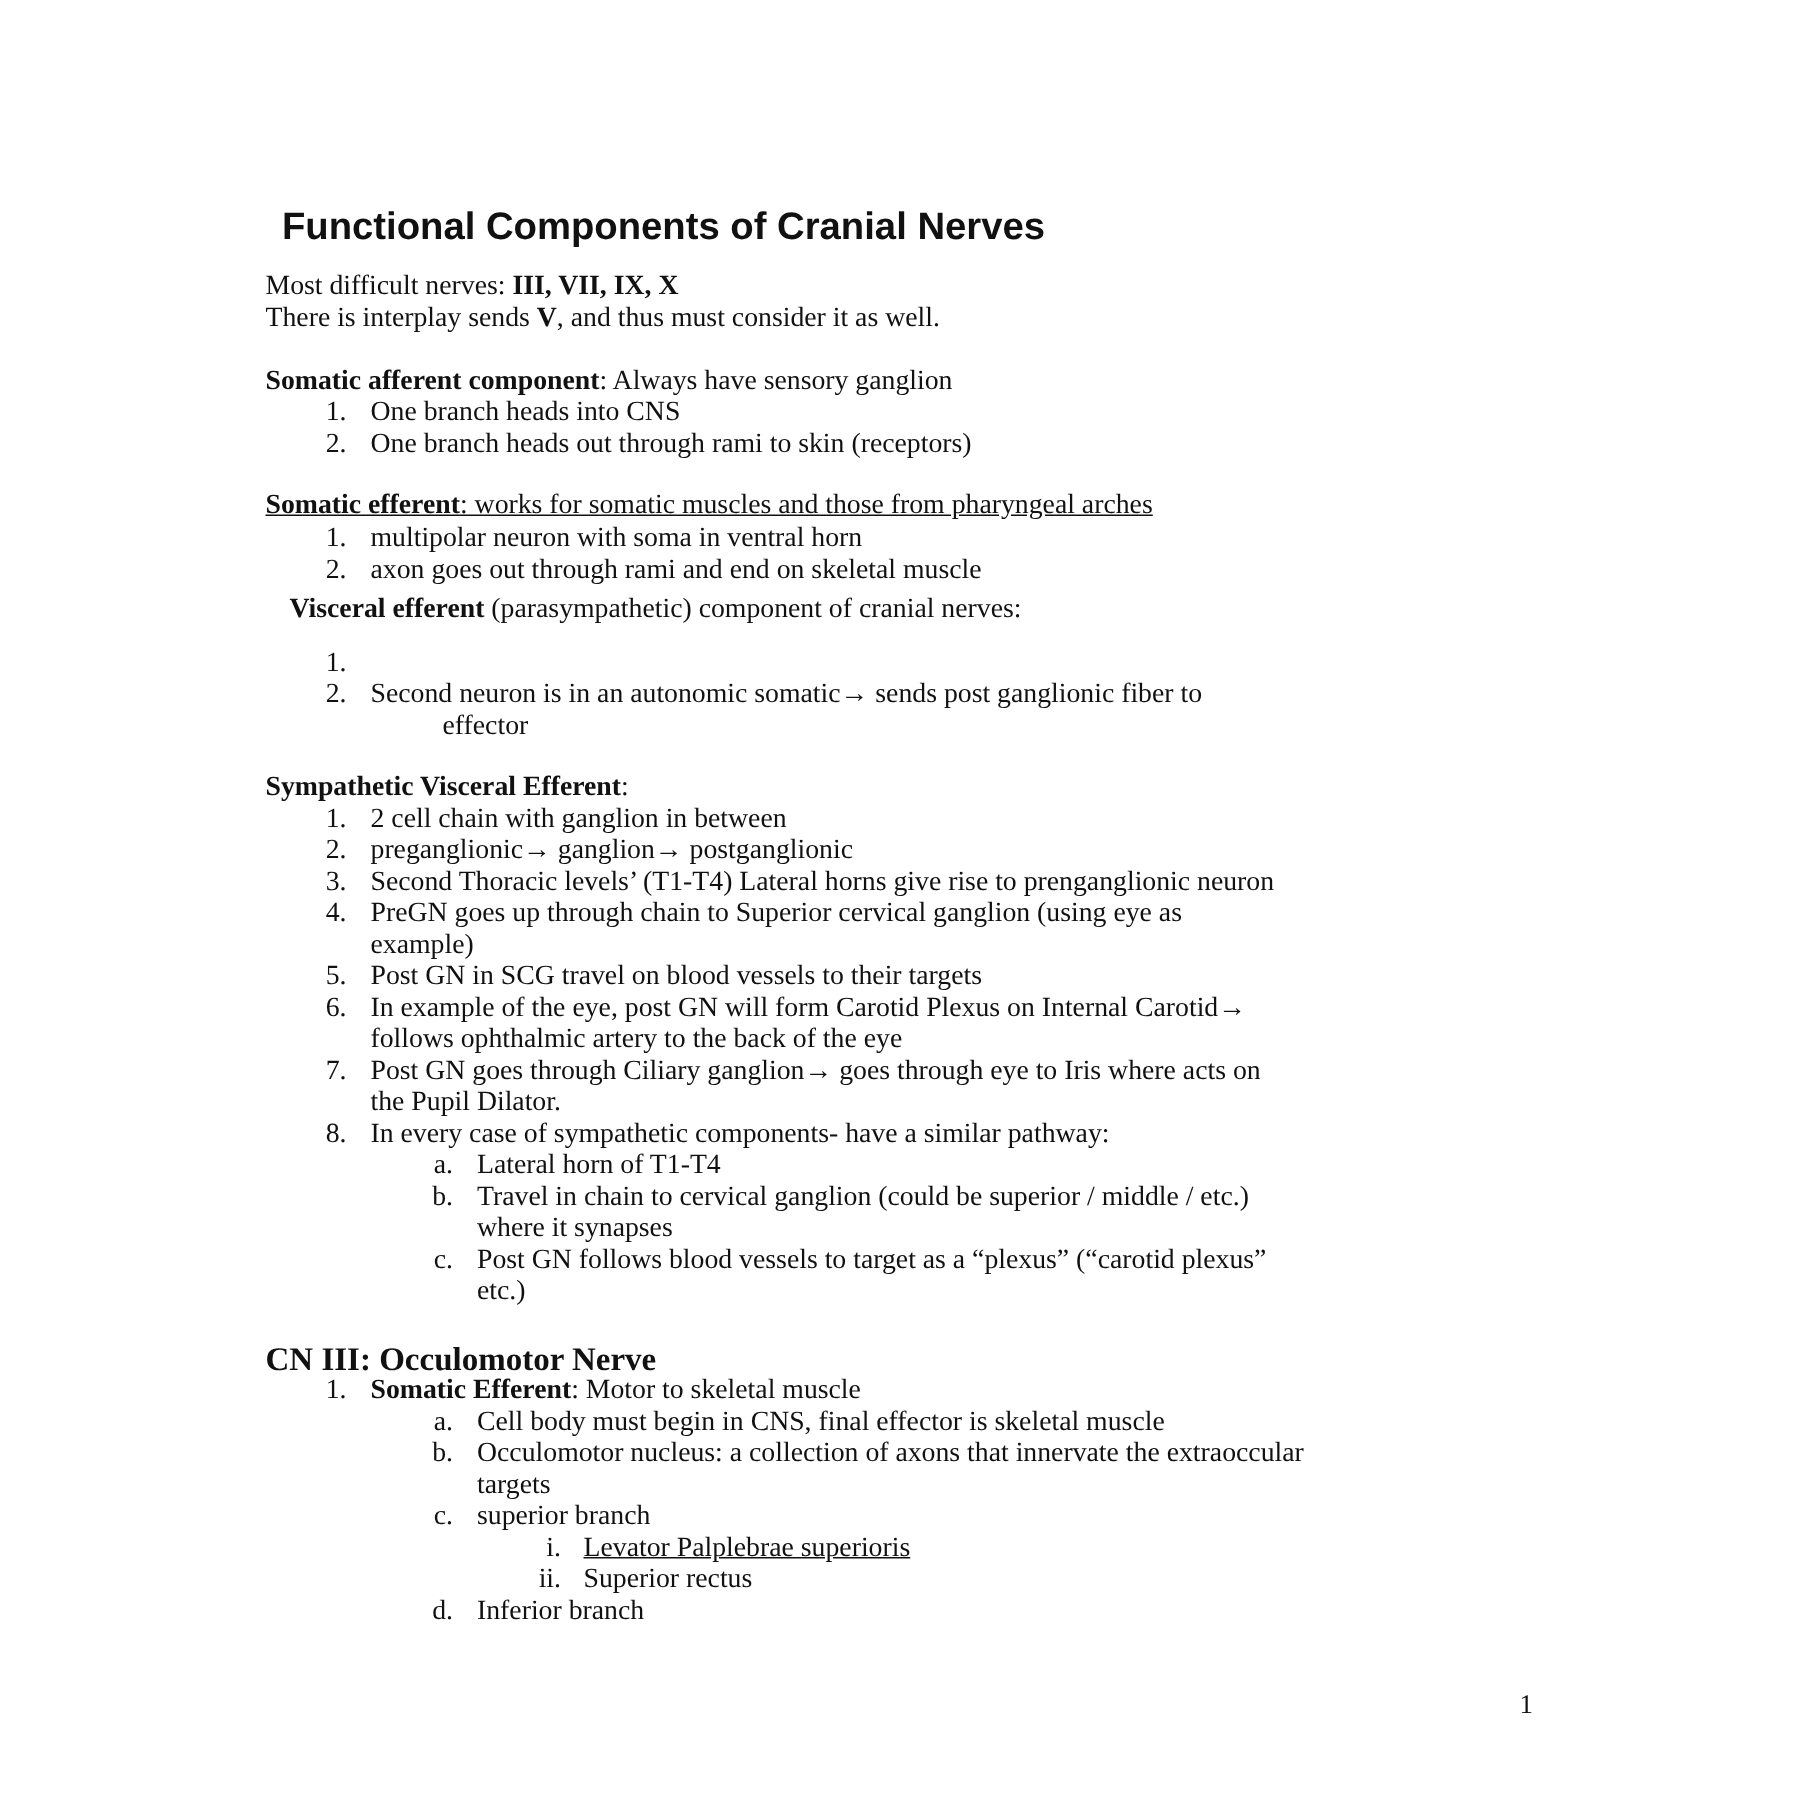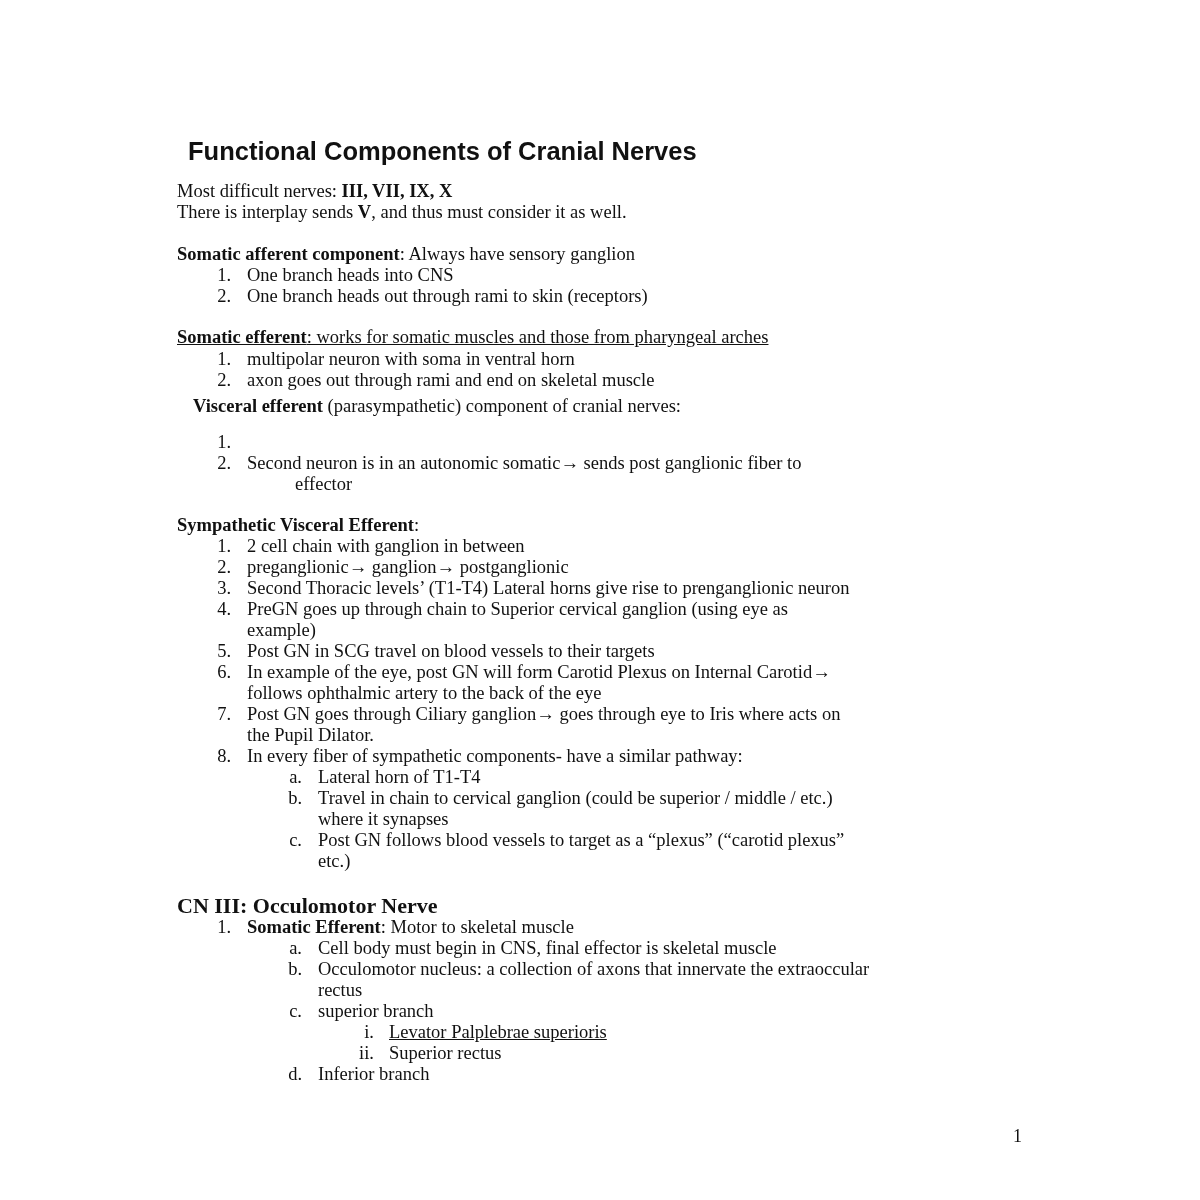--- a/index.html
+++ b/index.html
@@ -66,41 +66,41 @@
   <div class="line" style="left:247px;top:620px;">example)</div>
   <div class="num" style="left:205px;top:641px;width:26px;">5.</div>
   <div class="line" style="left:247px;top:641px;">Post GN in SCG travel on blood vessels to their targets</div>
   <div class="num" style="left:205px;top:662px;width:26px;">6.</div>
   <div class="line" style="left:247px;top:662px;">In example of the eye, post GN will form Carotid Plexus on Internal Carotid→</div>
   <div class="line" style="left:247px;top:683px;">follows ophthalmic artery to the back of the eye</div>
   <div class="num" style="left:205px;top:704px;width:26px;">7.</div>
   <div class="line" style="left:247px;top:704px;">Post GN goes through Ciliary ganglion→ goes through eye to Iris where acts on</div>
   <div class="line" style="left:247px;top:725px;">the Pupil Dilator.</div>
   <div class="num" style="left:205px;top:746px;width:26px;">8.</div>
-  <div class="line" style="left:247px;top:746px;">In every fiber of sympathetic components- have a similar pathway:</div>
+  <div class="line" style="left:247px;top:746px;">In every case of sympathetic components- have a similar pathway:</div>
 
   <div class="num" style="left:270px;top:767px;width:32px;">a.</div>
   <div class="line" style="left:318px;top:767px;">Lateral horn of T1-T4</div>
   <div class="num" style="left:270px;top:788px;width:32px;">b.</div>
   <div class="line" style="left:318px;top:788px;">Travel in chain to cervical ganglion (could be superior / middle / etc.)</div>
   <div class="line" style="left:318px;top:809px;">where it synapses</div>
   <div class="num" style="left:270px;top:830px;width:32px;">c.</div>
   <div class="line" style="left:318px;top:830px;">Post GN follows blood vessels to target as a “plexus” (“carotid plexus”</div>
   <div class="line" style="left:318px;top:851px;">etc.)</div>
 
   <div class="h2">CN III: Occulomotor Nerve</div>
   <div class="num" style="left:205px;top:917px;width:26px;">1.</div>
   <div class="line" style="left:247px;top:917px;">
     <b>Somatic Efferent</b><span>: Motor to skeletal muscle</span>
   </div>
   <div class="num" style="left:270px;top:938px;width:32px;">a.</div>
   <div class="line" style="left:318px;top:938px;">Cell body must begin in CNS, final effector is skeletal muscle</div>
   <div class="num" style="left:270px;top:959px;width:32px;">b.</div>
   <div class="line" style="left:318px;top:959px;">Occulomotor nucleus: a collection of axons that innervate the extraoccular</div>
-  <div class="line" style="left:318px;top:980px;">rectus</div>
+  <div class="line" style="left:318px;top:980px;">targets</div>
   <div class="num" style="left:270px;top:1001px;width:32px;">c.</div>
   <div class="line" style="left:318px;top:1001px;">superior branch</div>
   <div class="num" style="left:330px;top:1022px;width:44px;">i.</div>
   <div class="line" style="left:389px;top:1022px;text-decoration:underline;">Levator Palplebrae superioris</div>
   <div class="num" style="left:330px;top:1043px;width:44px;">ii.</div>
   <div class="line" style="left:389px;top:1043px;">Superior rectus</div>
   <div class="num" style="left:270px;top:1064px;width:32px;">d.</div>
   <div class="line" style="left:318px;top:1064px;">Inferior branch</div>
 
   <div class="pagenum">1</div>

